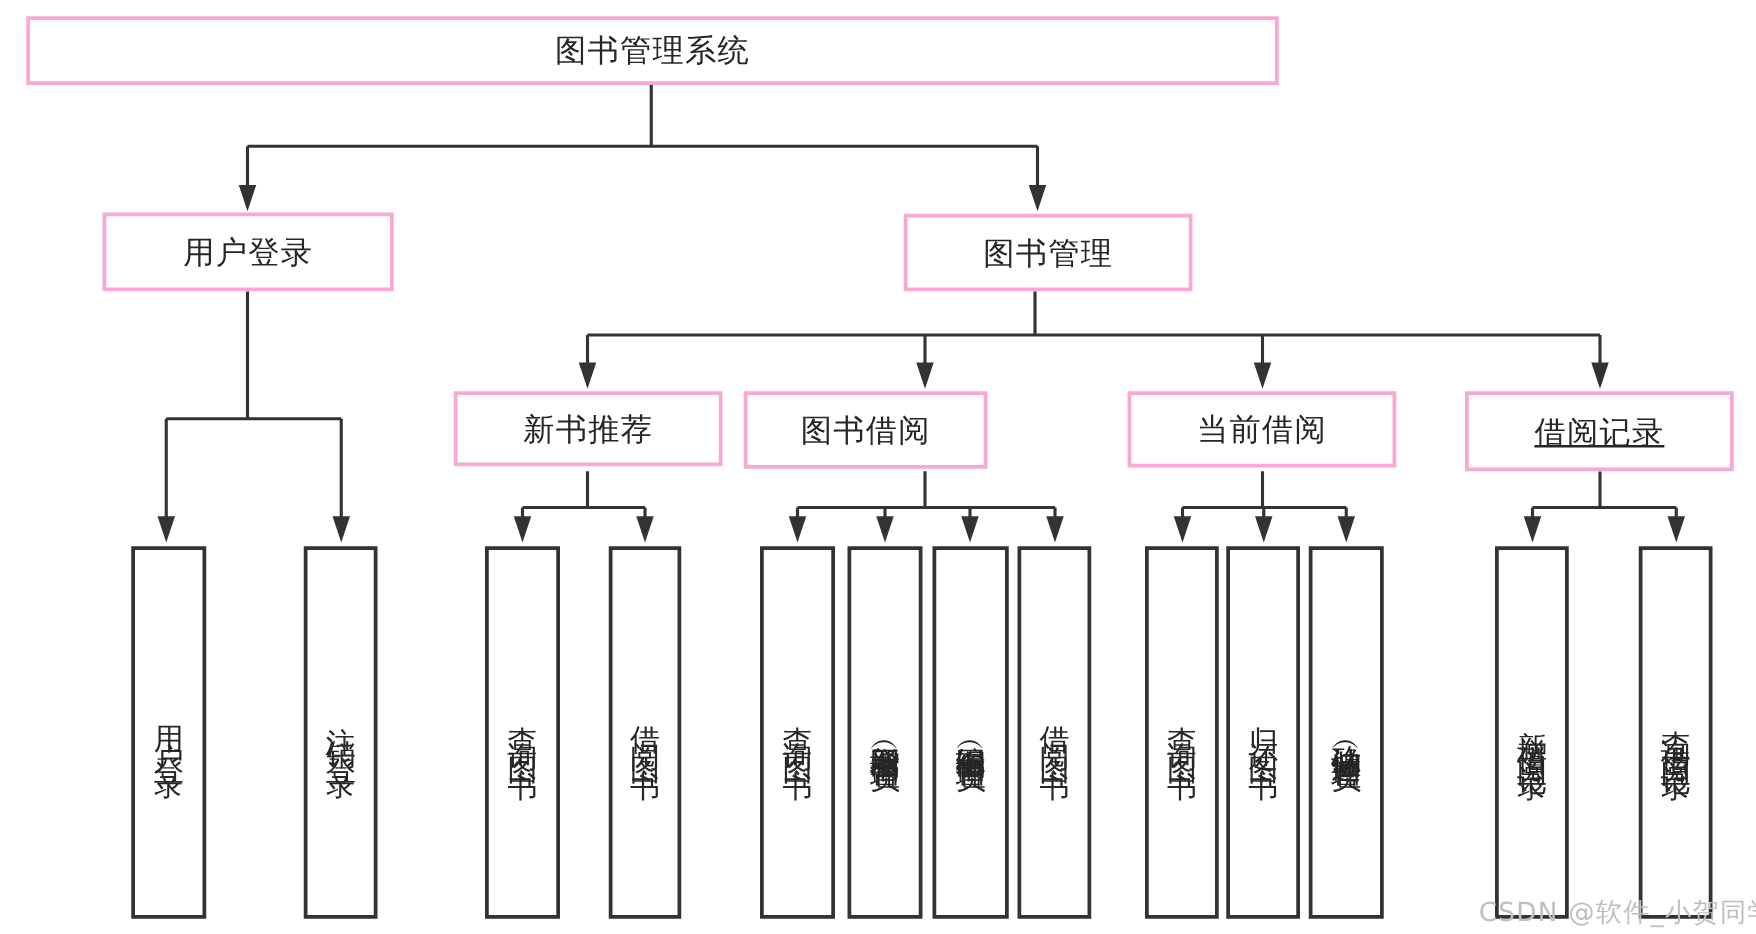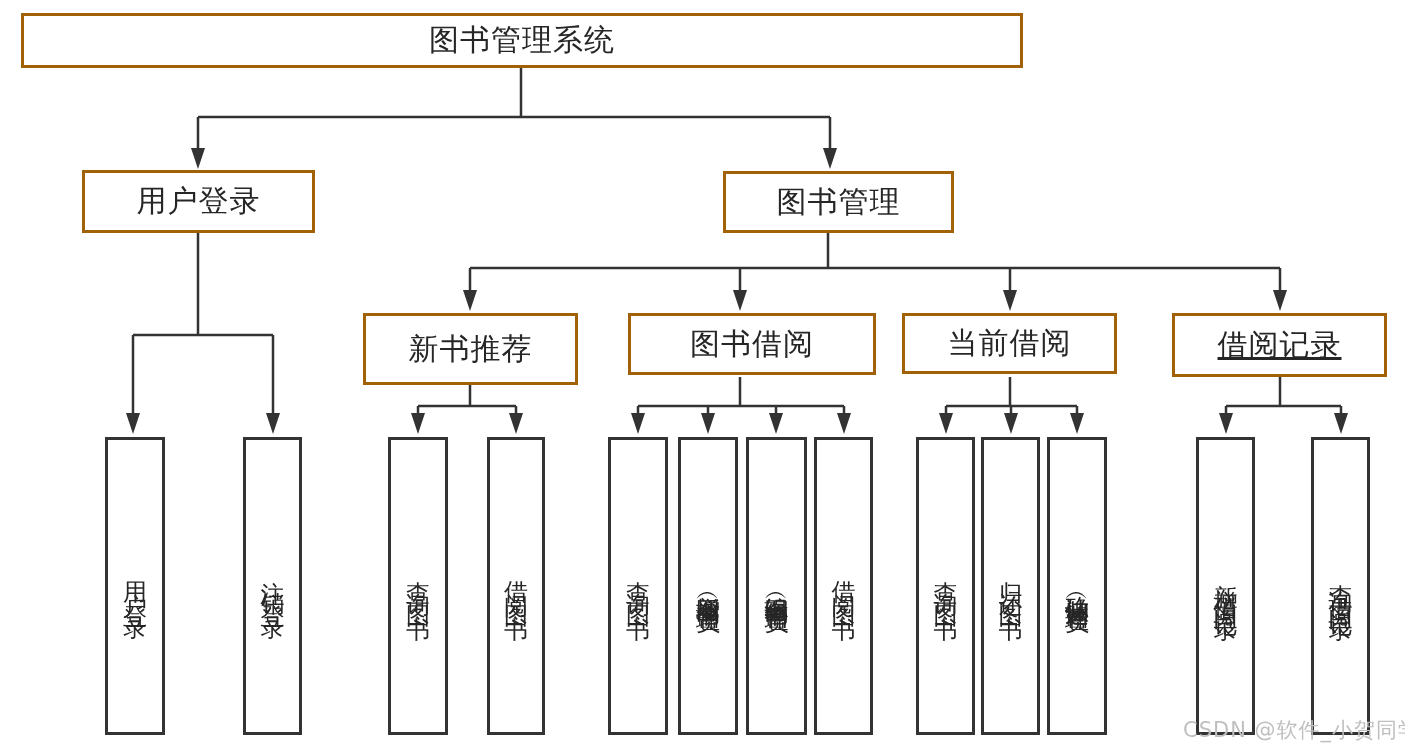--- a/index.html
+++ b/index.html
@@ -13,26 +13,26 @@
   }
   #wires {
     position: absolute;
     left: 0; top: 0;
     width: 1405px; height: 747px;
     z-index: 0;
   }
   .hbox {
     position: absolute;
     box-sizing: border-box;
-    border: 3px solid #a16207;
+    border: 3px solid #f9a8d4;
     background: #ffffff;
     display: flex;
     align-items: center;
     justify-content: center;
-    font-size: 30px;
+    font-size: 25px;
     letter-spacing: 1px;
     color: #262626;
     z-index: 1;
   }
   .vbox {
     position: absolute;
     box-sizing: border-box;
     border: 3px solid #333333;
     background: #ffffff;
     top: 437px;
@@ -121,22 +121,22 @@
       <polygon points="1219,413 1233,413 1226,434"></polygon>
       <polygon points="1334,413 1348,413 1341,434"></polygon>
     </g>
   </svg>
 
   <div class="hbox" style="left:21px; top:13px; width:1002px; height:55px;">图书管理系统</div>
 
   <div class="hbox" style="left:82px; top:170px; width:233px; height:63px;">用户登录</div>
   <div class="hbox" style="left:712px; top:171px; width:231px; height:62px;margin-left:11px;">图书管理</div>
 
-  <div class="hbox" style="left:363px; top:313px; width:215px; height:72px;">新书推荐</div>
-  <div class="hbox" style="left:628px; top:313px; width:248px; height:62px;">图书借阅</div>
+  <div class="hbox" style="left:363px; top:313px; width:215px; height:60px;">新书推荐</div>
+  <div class="hbox" style="left:595px; top:313px; width:195px; height:62px;">图书借阅</div>
   <div class="hbox" style="left:902px; top:313px; width:215px; height:61px;">当前借阅</div>
   <div class="hbox" style="left:1172px; top:313px; width:215px; height:64px;text-decoration:underline;">借阅记录</div>
 
   <div class="vbox ls-4" style="left:105px; width:60px;">用户登录</div>
   <div class="vbox ls-4" style="left:243px; width:59px;">注销登录</div>
 
   <div class="vbox ls-4" style="left:388px; width:60px;">查询图书</div>
   <div class="vbox ls-4" style="left:487px; width:58px;">借阅图书</div>
 
   <div class="vbox ls-4" style="left:608px; width:60px;">查询图书</div>

